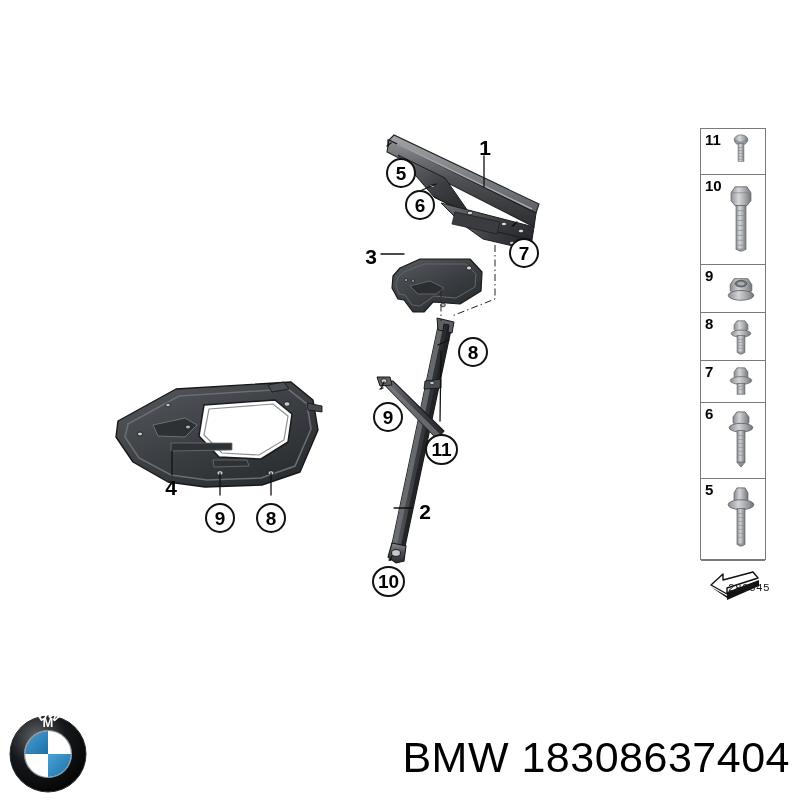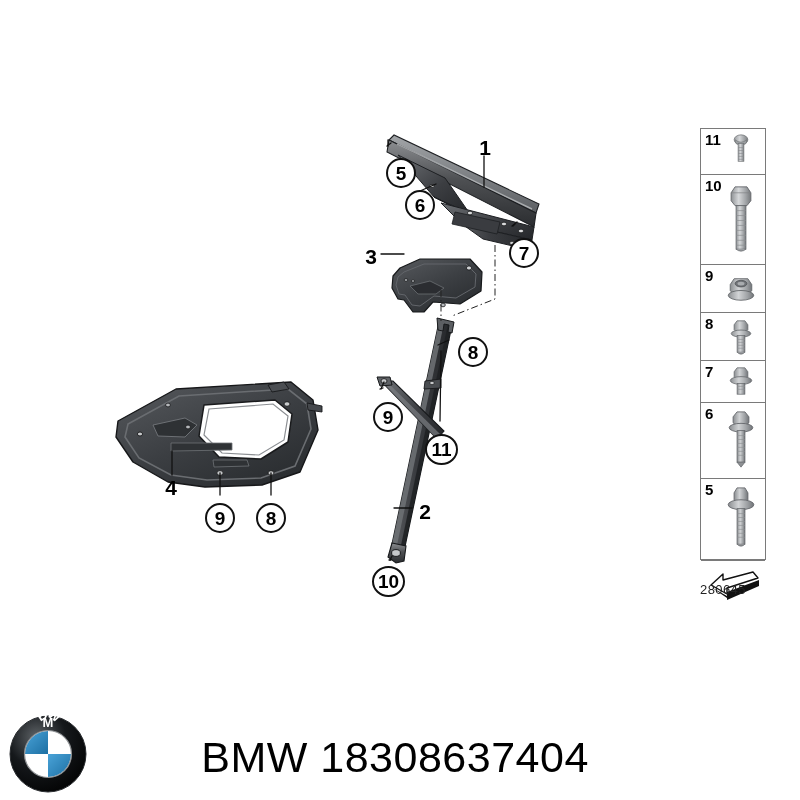--- a/index.html
+++ b/index.html
@@ -45,21 +45,21 @@
     left: 8px;
     top: 2px;
     width: 80px;
     height: 80px;
   }
   #footer-partnumber {
     position: absolute;
     left: 0;
     top: 20px;
     width: 790px;
-    text-align: center;
+    text-align: right;
     font-family: "Liberation Sans", sans-serif;
     font-size: 43px;
     font-weight: 400;
     letter-spacing: 0.5px;
     color: #000000;
     line-height: 50px;
     white-space: nowrap;
   }
 
   
@@ -126,23 +126,23 @@
     bottom: 0;
     width: 40px;
   }
   .legend-art svg { display: block; width: 100%; height: 100%; }
 
   #legend-code {
     position: absolute;
     left: 700px;
     top: 582px;
     width: 70px;
-    text-align: left;
-    font-family: Liberation Sans, sans-serif;
-    font-size: 13px;
+    text-align: right;
+    font-family: Liberation Mono, monospace;
+    font-size: 11px;
     color: #222;
     letter-spacing: 0.4px;
   }
 </style>
 </head>
 <body>
 
 <div id="diagram-root">
 
   <svg class="svg-layer" viewBox="0 0 800 800">

